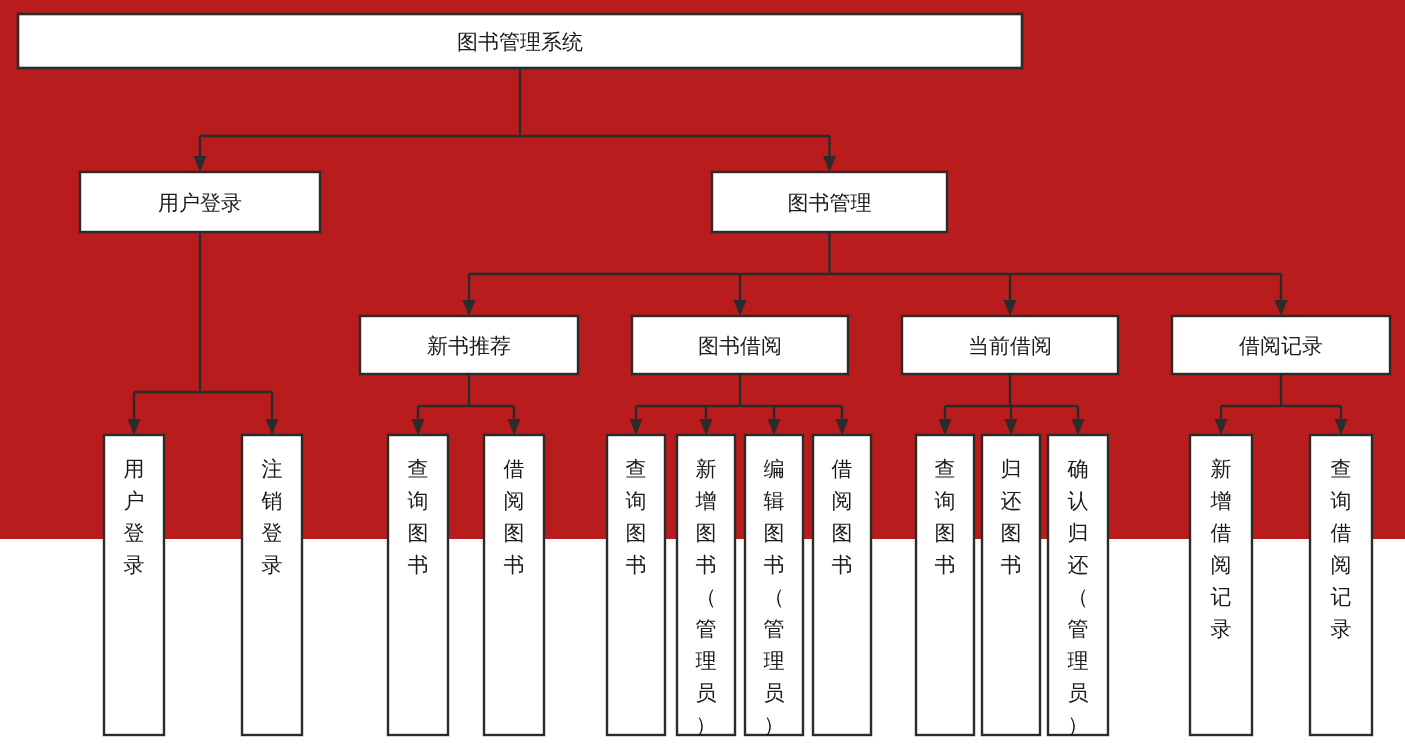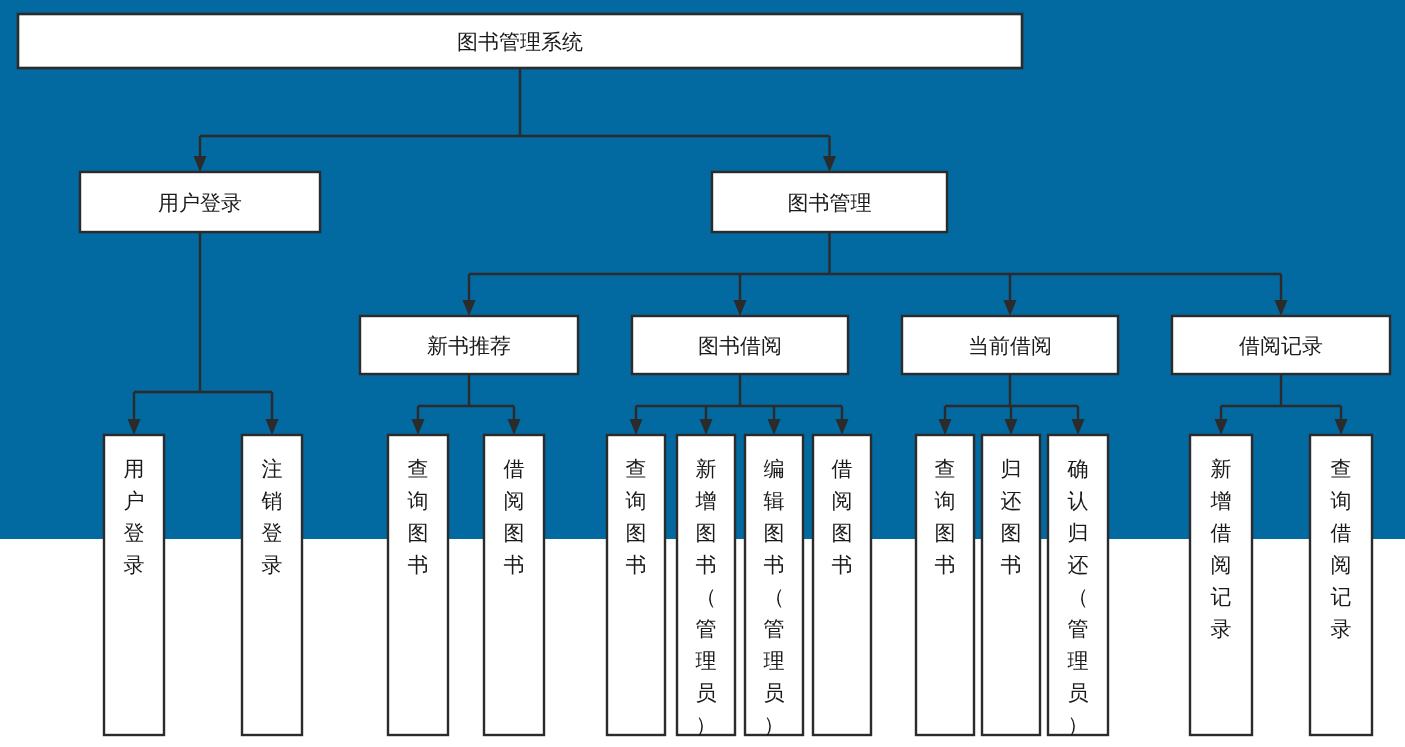--- a/index.html
+++ b/index.html
@@ -11,21 +11,21 @@
   body {
     width: 1405px;
     height: 747px;
     font-family: "DejaVu Sans", "Liberation Sans", sans-serif;
     overflow: hidden;
   }
   #diagram-root {
     position: relative;
     width: 1405px;
     height: 539px;
-    background: #0369a1;
+    background: #b91c1c;
     text-decoration: underline;
   }
   svg.diagram-canvas {
     position: absolute;
     top: 0;
     left: 0;
     width: 1405px;
     height: 747px;
     display: block;
   }

